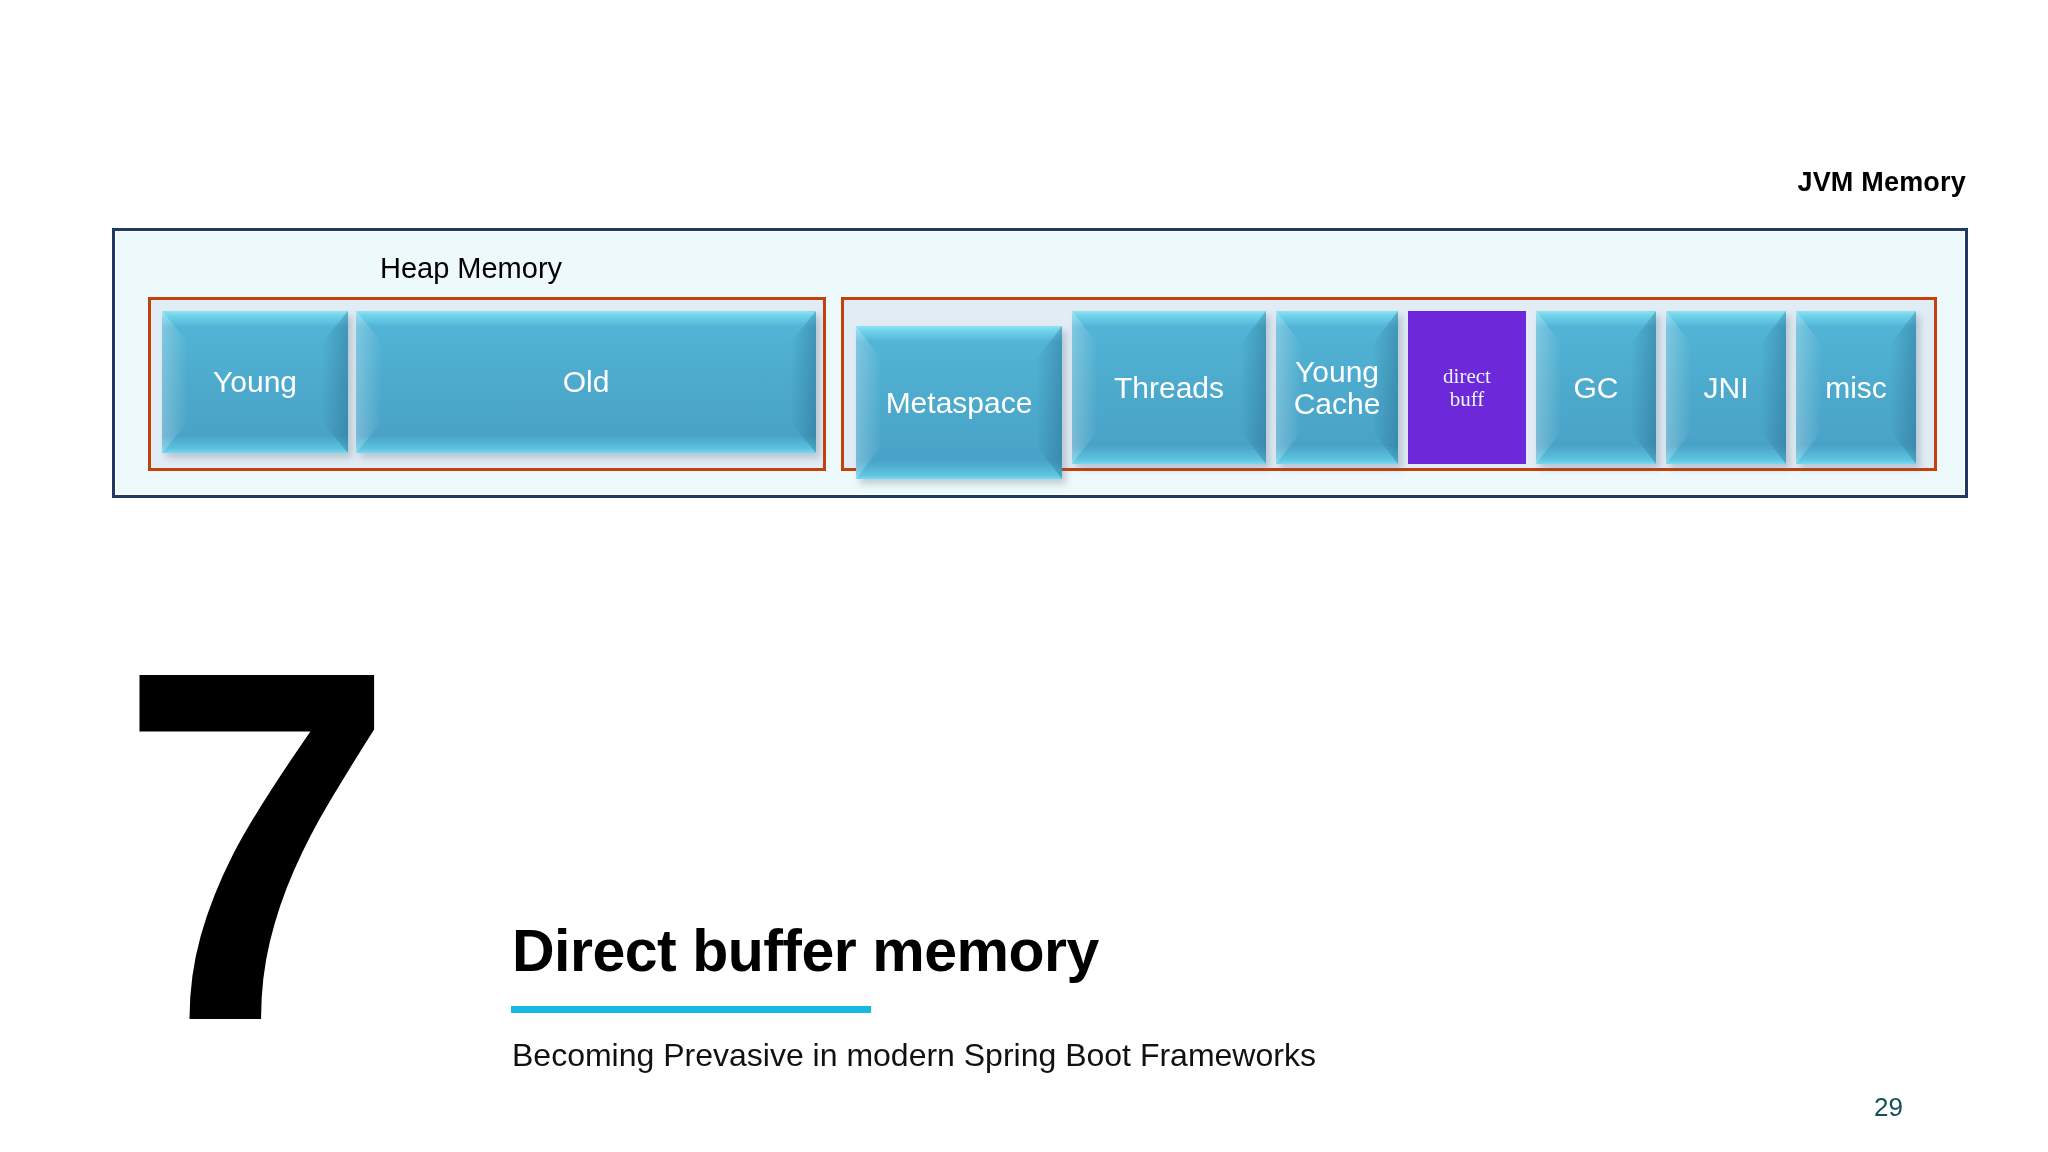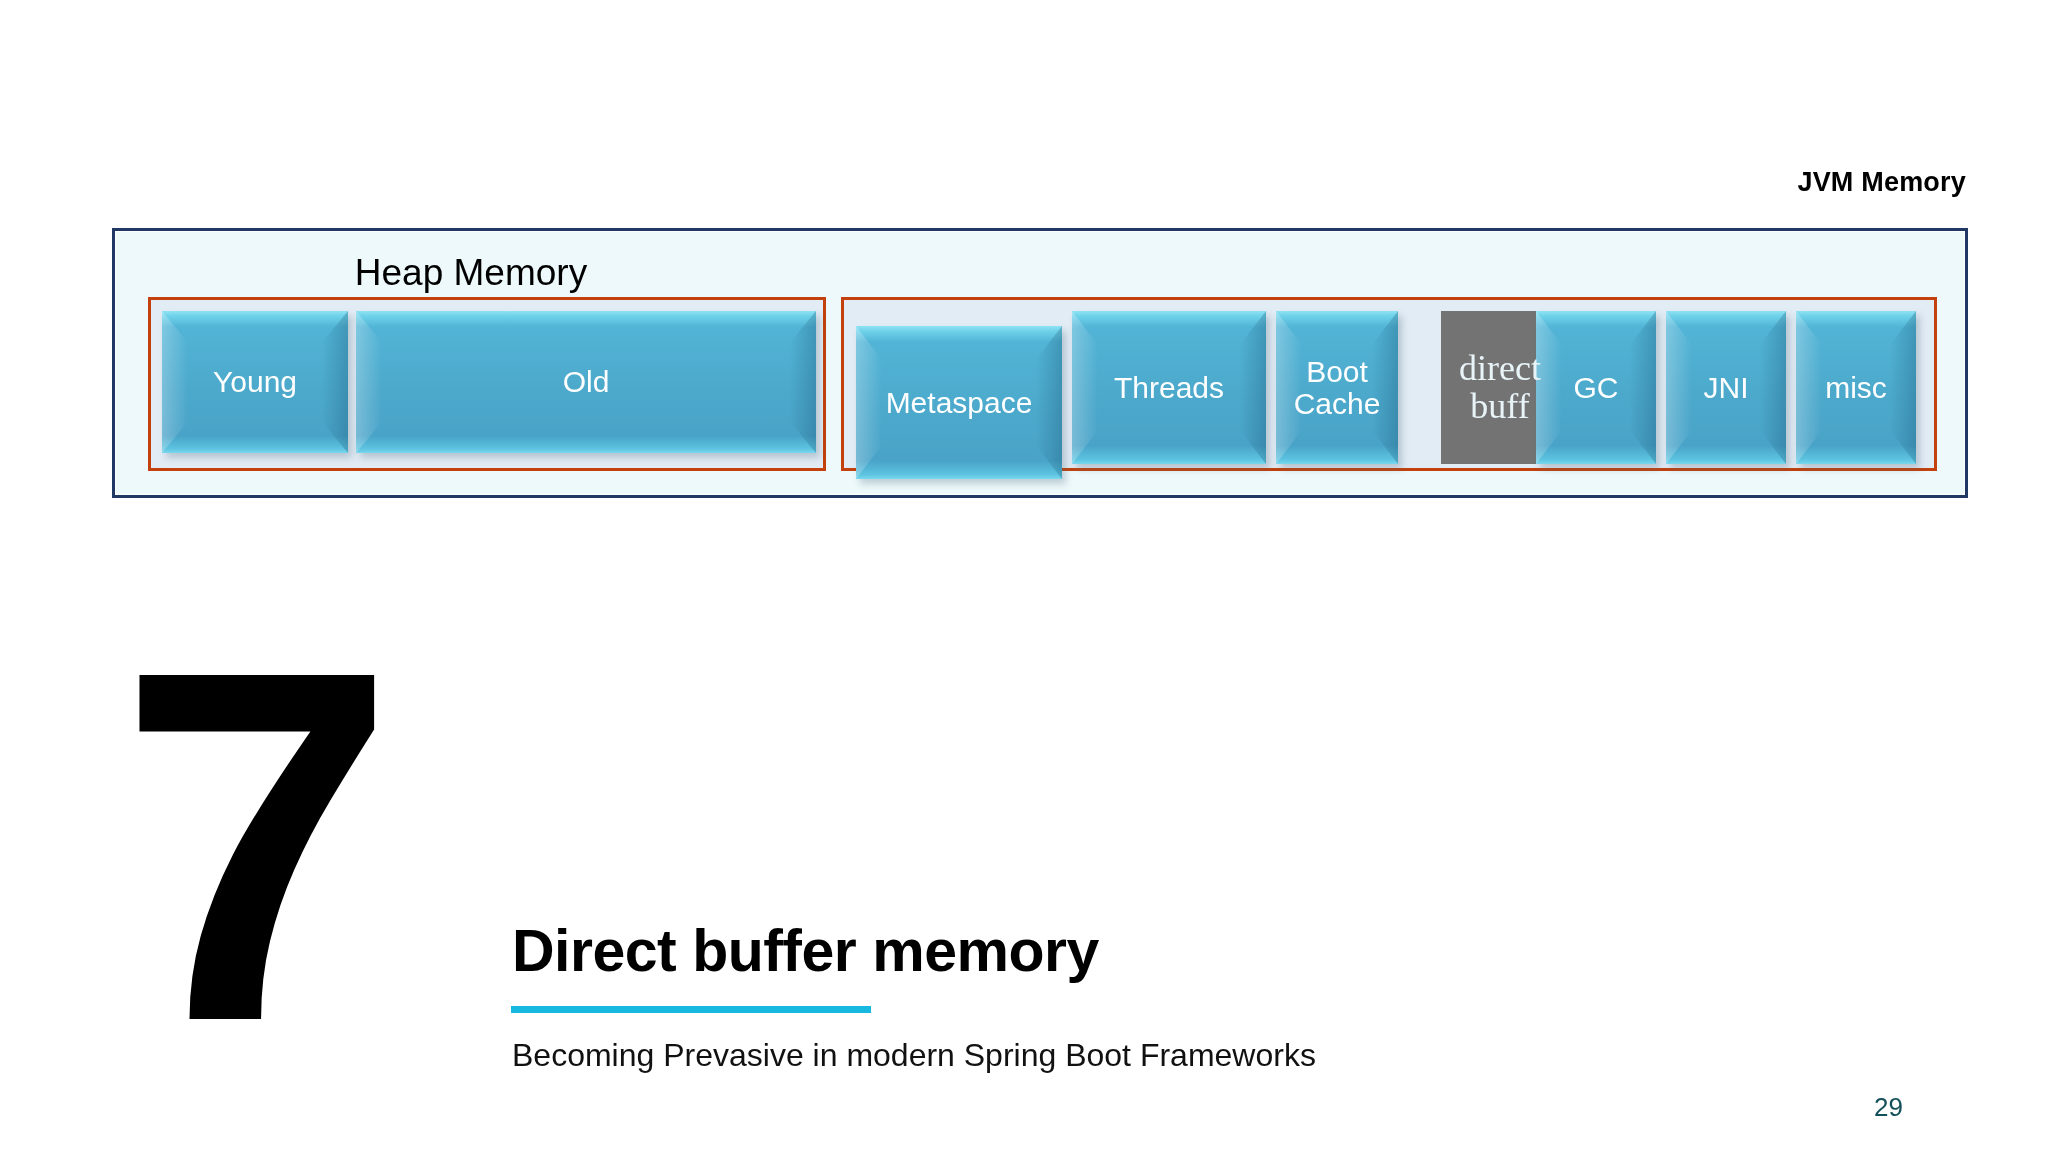--- a/index.html
+++ b/index.html
@@ -47,21 +47,21 @@
     height: 100%;
     box-sizing: border-box;
   }
   #region-heap  { left: 0px;    width: 712px; }
   #region-native{ left: 726px;  width: 1124px; }
 
   .region-title {
     position: absolute;
     left: 0; right: 0;
     text-align: center;
-    font-size: 37px;
+    font-size: 29px;
     color: #000000;
     white-space: nowrap;
   }
   #region-heap .region-title   { top: 21px; }
   #region-native .region-title { top: 18px; }
 
   .inner-box {
     position: absolute;
     box-sizing: border-box;
     background: #e2ecf5;
@@ -117,26 +117,25 @@
   }
   .chip::after {
     right: 0;
     background: linear-gradient(to left, rgba(20,80,110,0.30), rgba(20,80,110,0));
     clip-path: polygon(100% 0, 0 22%, 0 78%, 100% 100%);
   }
   .chip > span { position: relative; z-index: 2; display: block; }
 
   
   .chip.flat {
-    background: #737373;
+    background: #6d28d9;
     box-shadow: none;
     font-family: "Liberation Serif", serif;
-    font-size: 36px;
+    font-size: 21px;
     color: #e8f4f8;
-    margin-left: 33px;
   }
   .chip.flat::before,
   .chip.flat::after { display: none; }
 
   
   #big-number {
     position: absolute;
     left: 118px;
     top: 596px;
     font-size: 500px;
@@ -204,21 +203,21 @@
 
       <div class="chip" style="left:12px; top:11px; width:206px; height:153px;margin-top:15px;">
         <span style="max-width:148px;">Metaspace</span>
       </div>
 
       <div class="chip" style="left:228px; top:11px; width:194px; height:153px;">
         <span>Threads</span>
       </div>
 
       <div class="chip" style="left:432px; top:11px; width:122px; height:153px;">
-        <span style="max-width:88px;">Boot Cache</span>
+        <span style="max-width:88px;">Young Cache</span>
       </div>
 
       <div class="chip flat" style="left:564px; top:11px; width:118px; height:153px;">
         <span style="max-width:84px;">direct buff</span>
       </div>
 
       <div class="chip" style="left:692px; top:11px; width:120px; height:153px;">
         <span>GC</span>
       </div>
 

